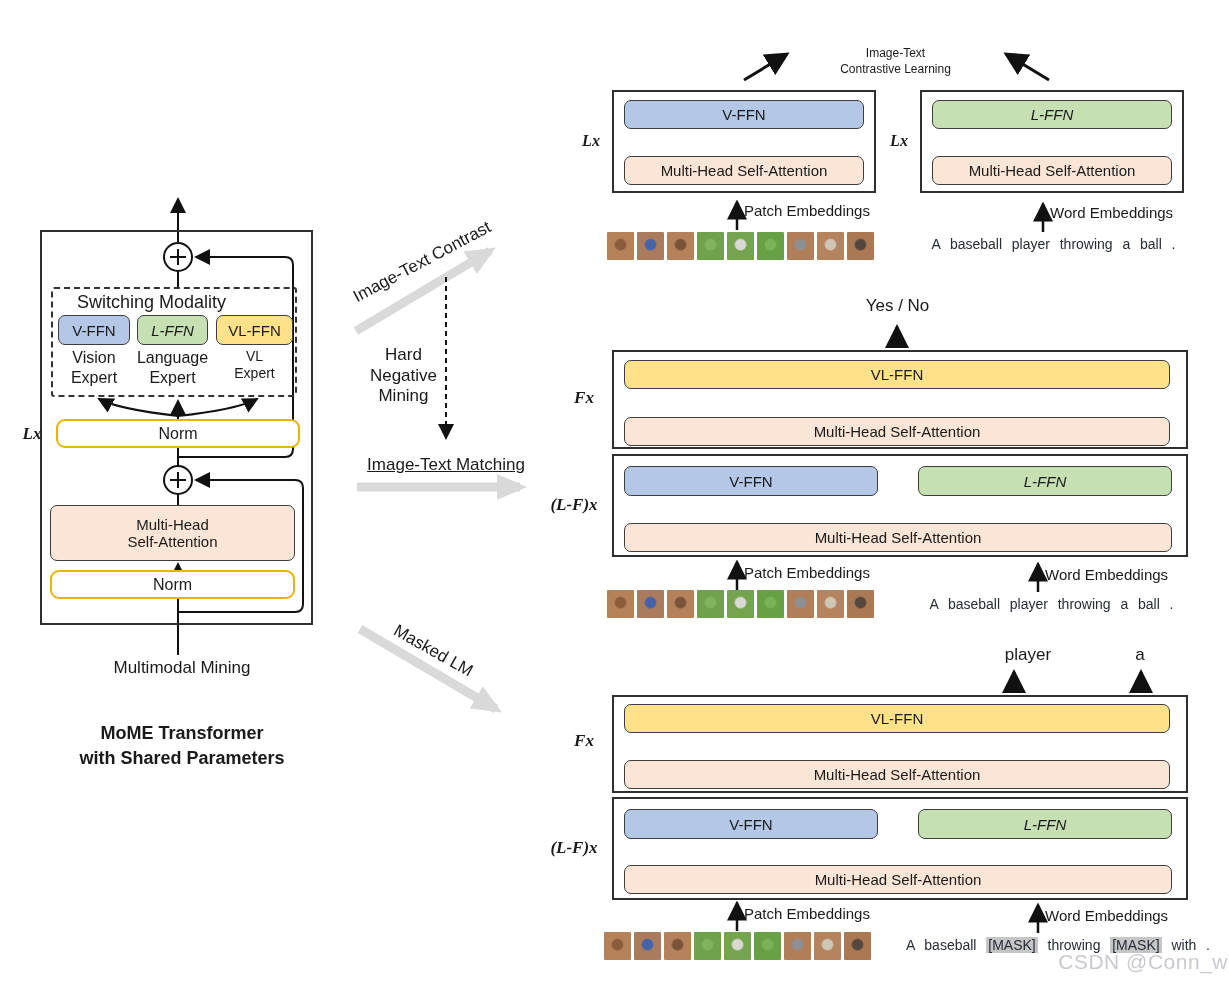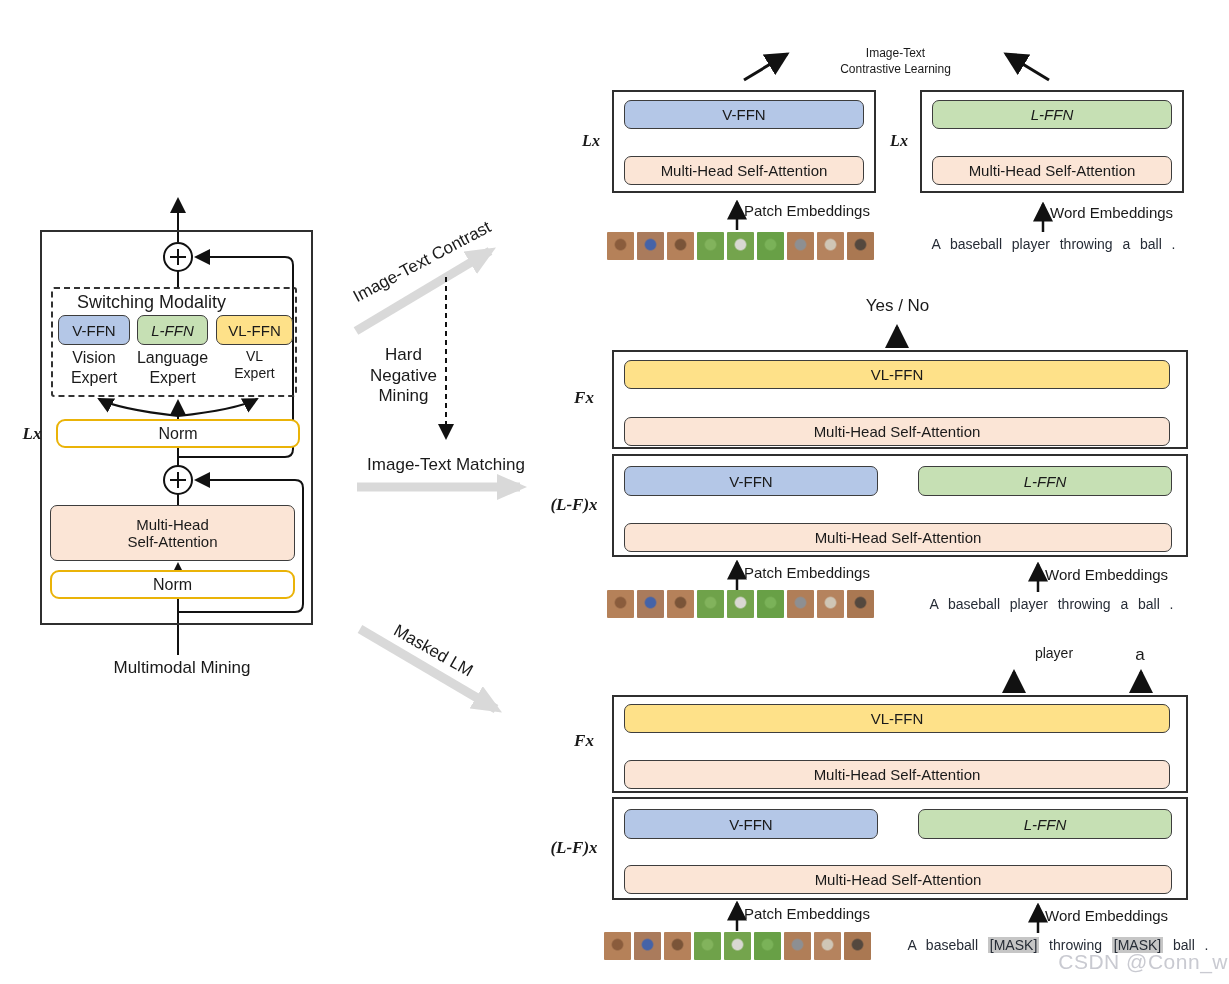--- a/index.html
+++ b/index.html
@@ -122,26 +122,28 @@
 Expert</div>
   <div class="abs lbl ml ctr" style="left:221px;top:348px;width:67px;font-size:14px;">VL
 Expert</div>
 
   <div class="abs chip white" style="left:56px;top:419px;width:244px;height:29px;font-size:16px;">Norm</div>
   <div class="abs chip peach ml ctr" style="left:50px;top:505px;width:245px;height:56px;font-size:15px;">Multi-Head
 Self-Attention</div>
   <div class="abs chip white" style="left:50px;top:570px;width:245px;height:29px;font-size:16px;">Norm</div>
 
   <div class="abs lbl ctr" style="left:77px;top:658px;width:210px;font-size:17px;">Multimodal Mining</div>
+  <div class="abs lbl ml ctr" style="left:28px;top:721px;width:308px;font-size:18px;font-weight:700;line-height:1.38;">MoME Transformer
+with Shared Parameters</div>
 
   <div class="abs lbl ctr" style="left:335px;top:252px;width:175px;font-size:17px;transform:rotate(-28deg);transform-origin:50% 50%;">Image-Text Contrast</div>
   <div class="abs lbl ml ctr" style="left:356px;top:345px;width:95px;font-size:17px;">Hard
 Negative
 Mining</div>
-  <div class="abs lbl ctr" style="left:350px;top:455px;width:192px;font-size:17px;">Image-Text Matching</div>
+  <div class="abs lbl ctr" style="left:350px;top:455px;width:192px;font-size:17px;text-decoration:underline;">Image-Text Matching</div>
   <div class="abs lbl ctr" style="left:378px;top:641px;width:110px;font-size:17px;transform:rotate(29.5deg);transform-origin:50% 50%;">Masked LM</div>
 
   <div class="abs lbl ml ctr" style="left:788px;top:17px;width:215px;font-size:12px;line-height:1.35;margin-top:28px;">Image-Text
 Contrastive Learning</div>
 
   <div class="abs box" style="left:612px;top:90px;width:264px;height:103px;"></div>
   <div class="abs chip blue" style="left:624px;top:100px;width:240px;height:29px;">V-FFN</div>
   <div class="abs chip peach" style="left:624px;top:156px;width:240px;height:29px;">Multi-Head Self-Attention</div>
   <div class="abs lbl math ctr" style="left:574px;top:131px;width:34px;font-size:16px;">Lx</div>
 
@@ -186,21 +188,21 @@
       <div class="patch" style="background: radial-gradient(circle at 50% 45%, rgb(130, 179, 92) 0%, rgb(130, 179, 92) 24%, rgba(0, 0, 0, 0) 32%), linear-gradient(160deg, rgb(111, 162, 74) 0%, rgb(111, 162, 74) 100%);"></div>
       <div class="patch" style="background: radial-gradient(circle at 50% 45%, rgb(217, 216, 210) 0%, rgb(217, 216, 210) 24%, rgba(0, 0, 0, 0) 32%), linear-gradient(160deg, rgb(116, 164, 77) 0%, rgb(116, 164, 77) 100%);"></div>
       <div class="patch" style="background: radial-gradient(circle at 50% 45%, rgb(122, 178, 88) 0%, rgb(122, 178, 88) 24%, rgba(0, 0, 0, 0) 32%), linear-gradient(160deg, rgb(104, 160, 70) 0%, rgb(104, 160, 70) 100%);"></div>
       <div class="patch" style="background: radial-gradient(circle at 50% 45%, rgb(141, 143, 146) 0%, rgb(141, 143, 146) 24%, rgba(0, 0, 0, 0) 32%), linear-gradient(160deg, rgb(176, 126, 88) 0%, rgb(176, 126, 88) 100%);"></div>
       <div class="patch" style="background: radial-gradient(circle at 50% 45%, rgb(207, 198, 182) 0%, rgb(207, 198, 182) 24%, rgba(0, 0, 0, 0) 32%), linear-gradient(160deg, rgb(181, 131, 94) 0%, rgb(181, 131, 94) 100%);"></div>
       <div class="patch" style="background: radial-gradient(circle at 50% 45%, rgb(84, 72, 62) 0%, rgb(84, 72, 62) 24%, rgba(0, 0, 0, 0) 32%), linear-gradient(160deg, rgb(170, 120, 82) 0%, rgb(170, 120, 82) 100%);"></div>
     </div>
   <div class="abs lbl" style="left:1045px;top:566px;width:150px;font-size:15px;">Word Embeddings</div>
   <div class="abs sentence ctr" style="left:894px;top:596px;width:315px;">A baseball player throwing a ball .</div>
 
-  <div class="abs lbl ctr" style="left:1004px;top:645px;width:100px;font-size:14px;">player</div>
+  <div class="abs lbl ctr" style="left:978px;top:645px;width:100px;font-size:17px;">player</div>
   <div class="abs lbl ctr" style="left:1110px;top:645px;width:60px;font-size:17px;">a</div>
 
   <div class="abs box" style="left:612px;top:695px;width:576px;height:98px;"></div>
   <div class="abs chip yellow" style="left:624px;top:704px;width:546px;height:29px;">VL-FFN</div>
   <div class="abs chip peach" style="left:624px;top:760px;width:546px;height:29px;">Multi-Head Self-Attention</div>
   <div class="abs lbl math ctr" style="left:564px;top:731px;width:40px;font-size:17px;">Fx</div>
 
   <div class="abs box" style="left:612px;top:797px;width:576px;height:103px;"></div>
   <div class="abs chip blue" style="left:624px;top:809px;width:254px;height:30px;">V-FFN</div>
   <div class="abs chip green" style="left:918px;top:809px;width:254px;height:30px;">L-FFN</div>
@@ -219,18 +221,18 @@
       <div class="patch" style="background: radial-gradient(circle at 50% 45%, rgb(207, 198, 182) 0%, rgb(207, 198, 182) 24%, rgba(0, 0, 0, 0) 32%), linear-gradient(160deg, rgb(181, 131, 94) 0%, rgb(181, 131, 94) 100%);"></div>
       <div class="patch" style="background: radial-gradient(circle at 50% 45%, rgb(84, 72, 62) 0%, rgb(84, 72, 62) 24%, rgba(0, 0, 0, 0) 32%), linear-gradient(160deg, rgb(170, 120, 82) 0%, rgb(170, 120, 82) 100%);"></div>
     </div>
   <div class="abs lbl" style="left:1045px;top:907px;width:150px;font-size:15px;">Word Embeddings</div>
 
   <div class="abs sentence ctr" style="left:888px;top:937px;width:340px;">
     <span>A baseball</span>
     <span class="mask">[MASK]</span>
     <span>throwing</span>
     <span class="mask">[MASK]</span>
-    <span>ball .</span>
+    <span>with .</span>
   </div>
 
   <div class="abs wm" style="left:1020px;top:950px;width:208px;text-align:right;">CSDN @Conn_w</div>
 
 </div>
 
 </body></html>

